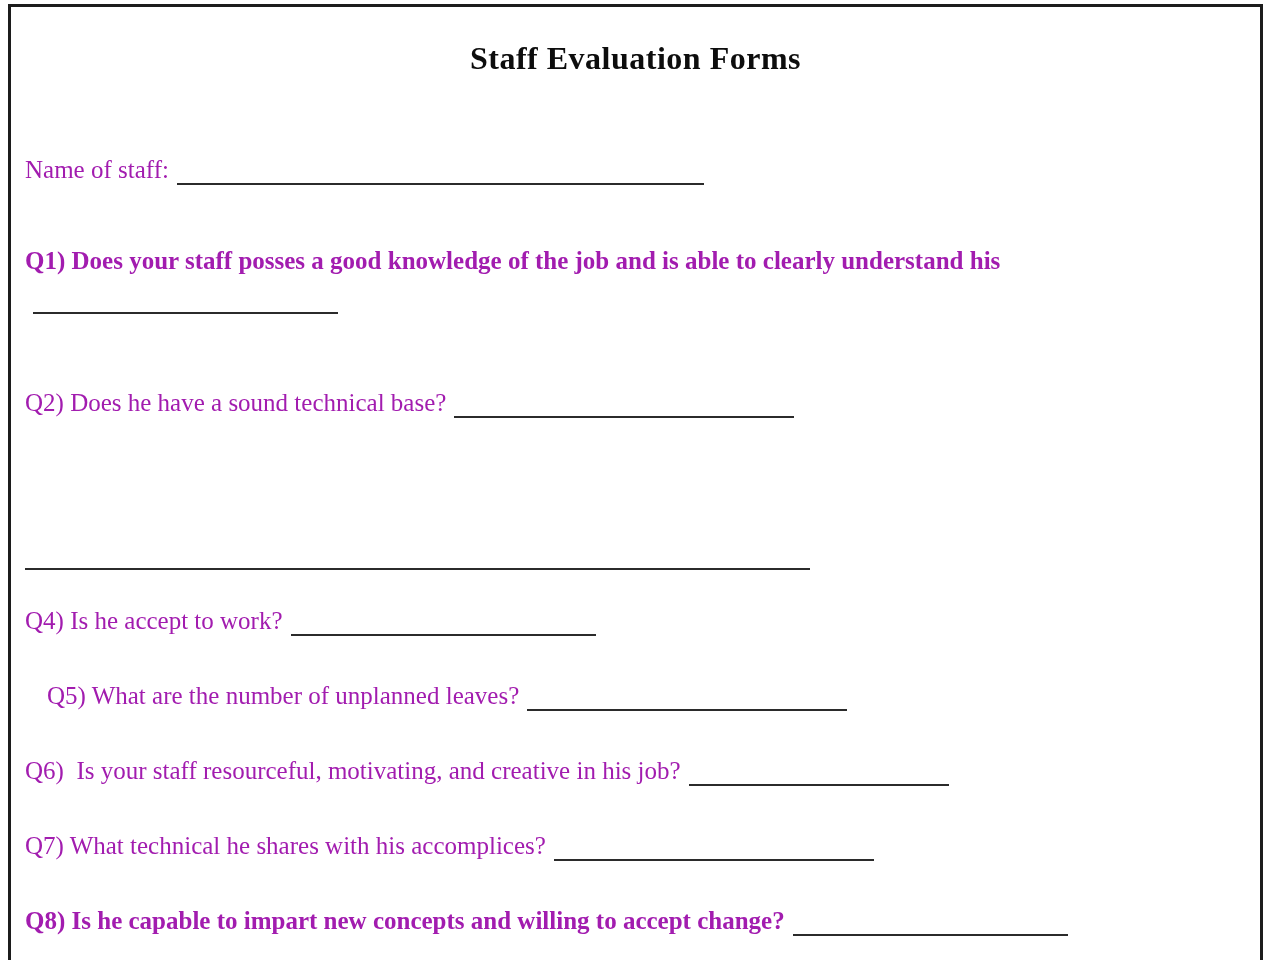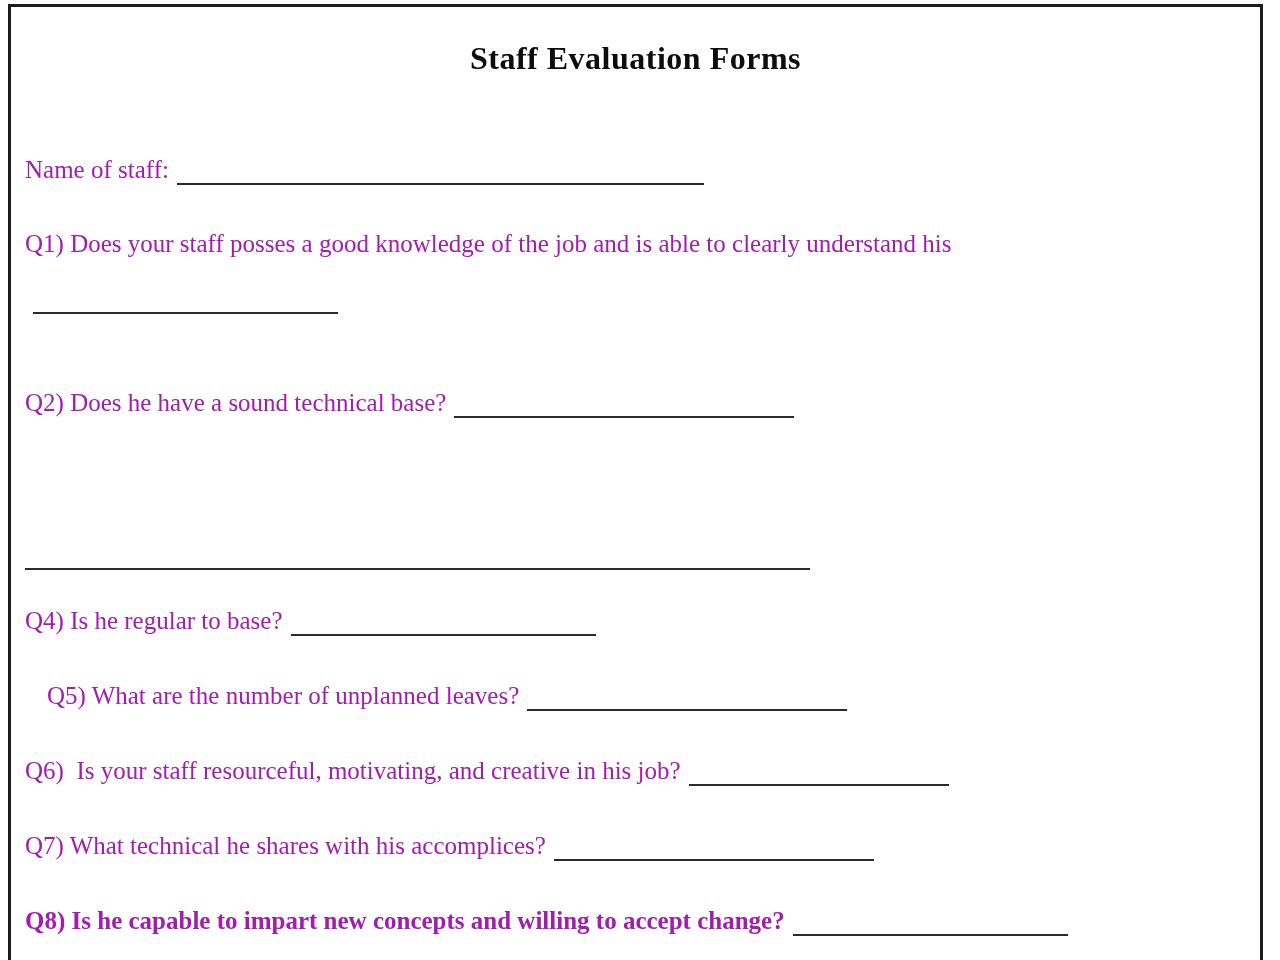--- a/index.html
+++ b/index.html
@@ -55,30 +55,30 @@
 </style>
 </head>
 <body>
 
 <div class="sheet">
 
   <div class="title">Staff Evaluation Forms</div>
 
   <div class="line" style="top:145px;"><span>Name of staff:</span><span class="blank" style="width:527px;"></span></div>
 
-  <div class="line" style="top:219px;">Q1) Does your staff posses a good knowledge of the job and is able to clearly understand his</div>
+  <div class="line" style="top:236px;font-weight:bold;">Q1) Does your staff posses a good knowledge of the job and is able to clearly understand his</div>
 
   <div class="line" style="top:274px;"><span class="blank" style="width:305px;"></span></div>
 
   <div class="line" style="top:378px;"><span>Q2) Does he have a sound technical base?</span><span class="blank" style="width:340px;"></span></div>
 
 
   <span class="blank standalone" style="top:533px; width:785px;"></span>
 
-  <div class="line" style="top:596px;"><span>Q4) Is he regular to base?</span><span class="blank" style="width:305px;"></span></div>
+  <div class="line" style="top:596px;"><span>Q4) Is he accept to work?</span><span class="blank" style="width:305px;"></span></div>
 
   <div class="line" style="top:671px;margin-left:22px;"><span>Q5) What are the number of unplanned leaves?</span><span class="blank" style="width:320px;"></span></div>
 
   <div class="line" style="top:746px;"><span>Q6)  Is your staff resourceful, motivating, and creative in his job?</span><span class="blank" style="width:260px;"></span></div>
 
   <div class="line" style="top:821px;"><span>Q7) What technical he shares with his accomplices?</span><span class="blank" style="width:320px;"></span></div>
 
   <div class="line" style="top:896px;font-weight:bold;"><span>Q8) Is he capable to impart new concepts and willing to accept change?</span><span class="blank" style="width:275px;"></span></div>
 
 </div>

